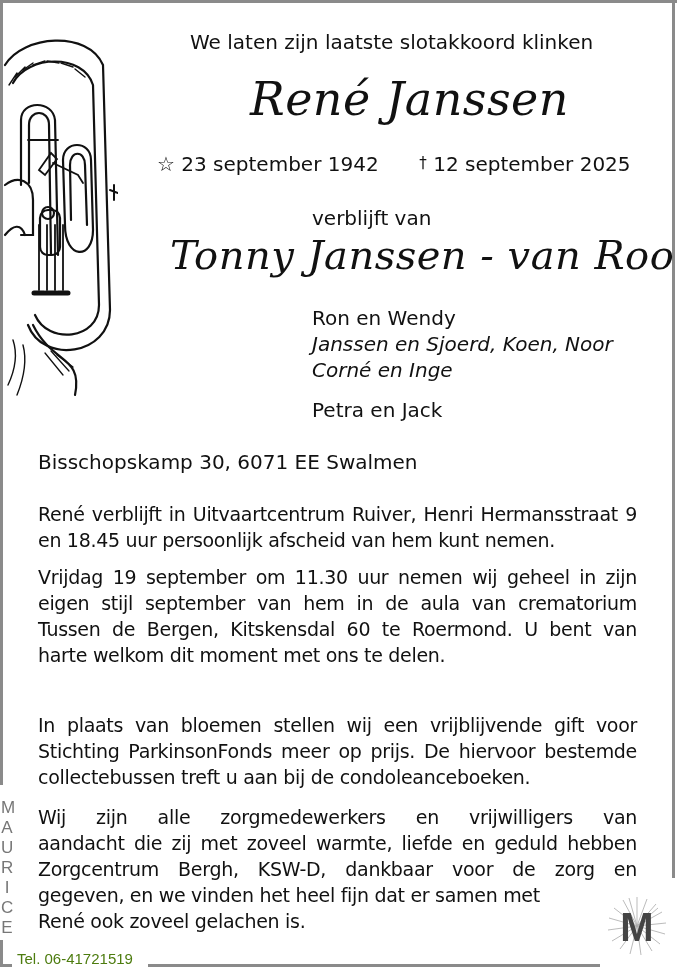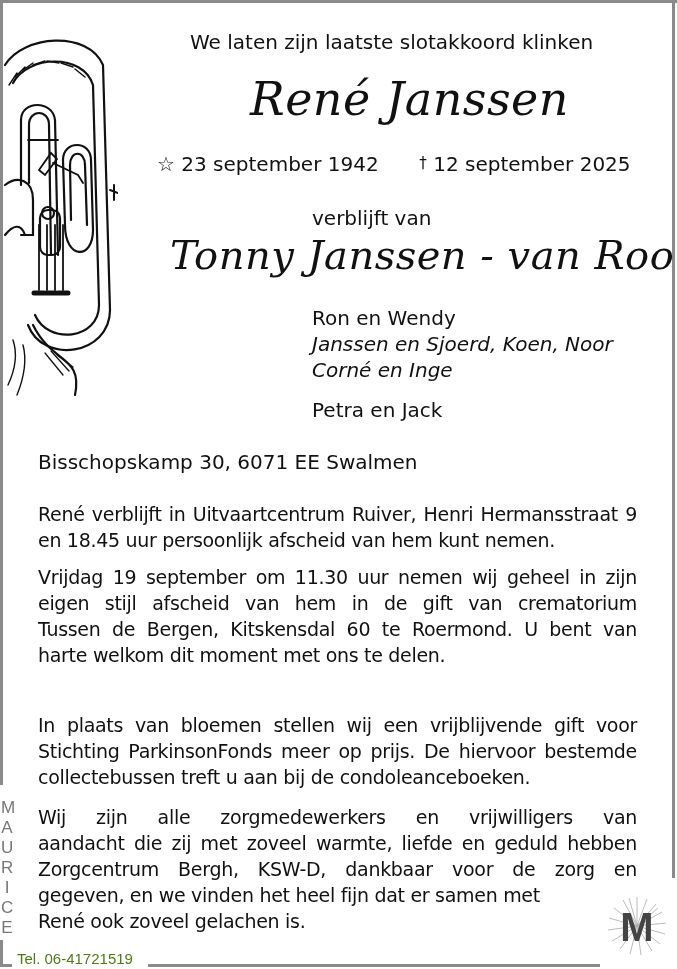--- a/index.html
+++ b/index.html
@@ -104,21 +104,21 @@
 </div>
 
 <div class="abs sans address">Bisschopskamp 30, 6071 EE  Swalmen</div>
 
 <div class="body-block p1">
   <div style="text-align-last:justify">René verblijft in Uitvaartcentrum Ruiver, Henri Hermansstraat 9</div>
   <div class="last">en 18.45 uur persoonlijk afscheid van hem kunt nemen.</div>
 </div>
 <div class="body-block p2">
   <div style="text-align-last:justify">Vrijdag 19 september om 11.30 uur nemen wij geheel in zijn</div>
-  <div style="text-align-last:justify">eigen stijl afscheid van hem in de gift van crematorium</div>
+  <div style="text-align-last:justify">eigen stijl september van hem in de aula van crematorium</div>
   <div style="text-align-last:justify">Tussen de Bergen, Kitskensdal 60 te Roermond. U bent van</div>
   <div class="last">harte welkom dit moment met ons te delen.</div>
 </div>
 <div class="body-block p3">
   <div style="text-align-last:justify">In plaats van bloemen stellen wij een vrijblijvende gift voor</div>
   <div style="text-align-last:justify">Stichting ParkinsonFonds meer op prijs. De hiervoor bestemde</div>
   <div class="last">collectebussen treft u aan bij de condoleanceboeken.</div>
 </div>
 <div class="body-block p4">
   <div style="text-align-last:justify">Wij zijn alle zorgmedewerkers en vrijwilligers van</div>

